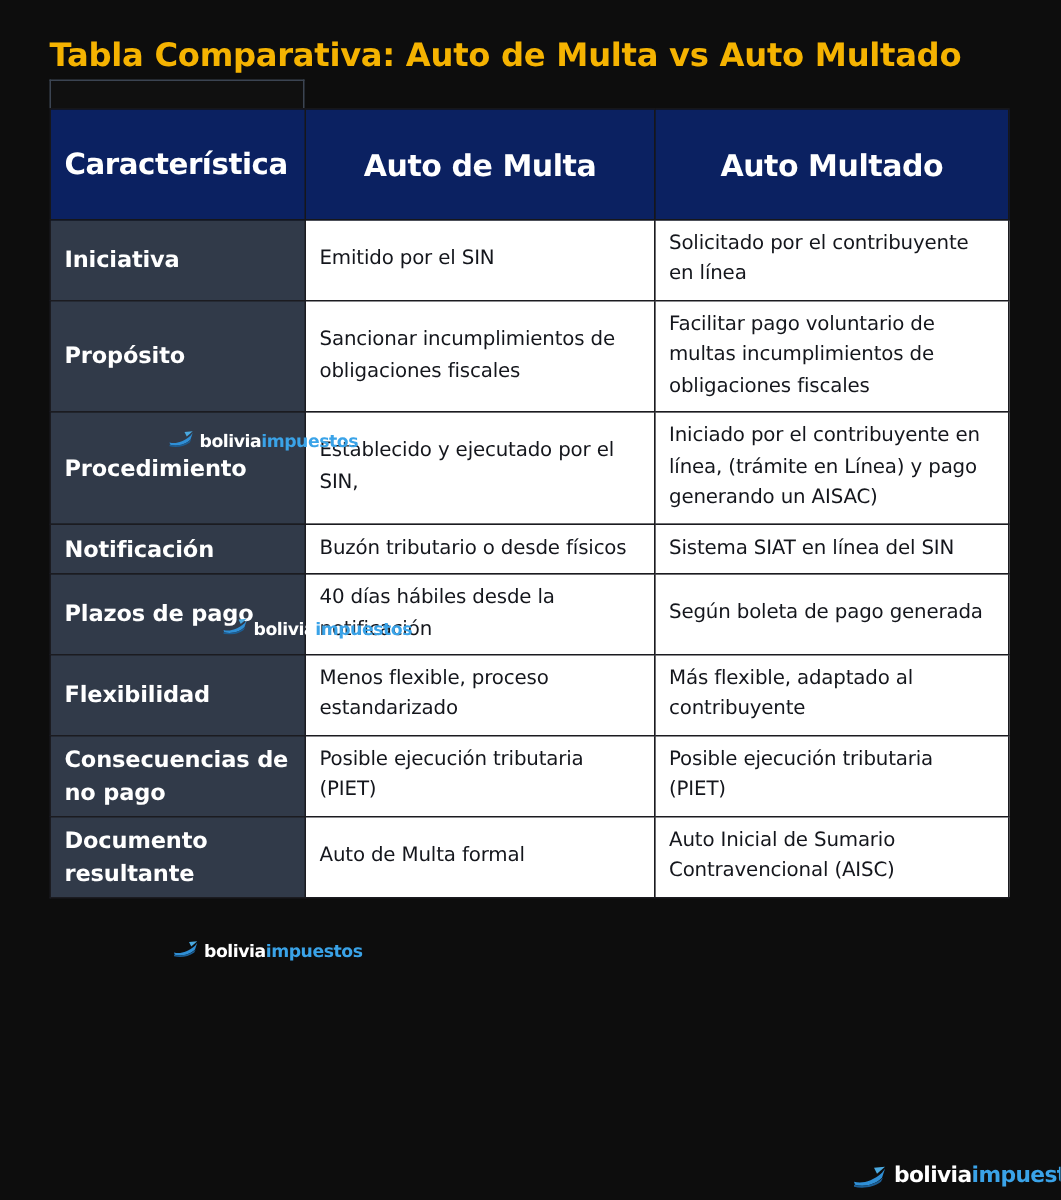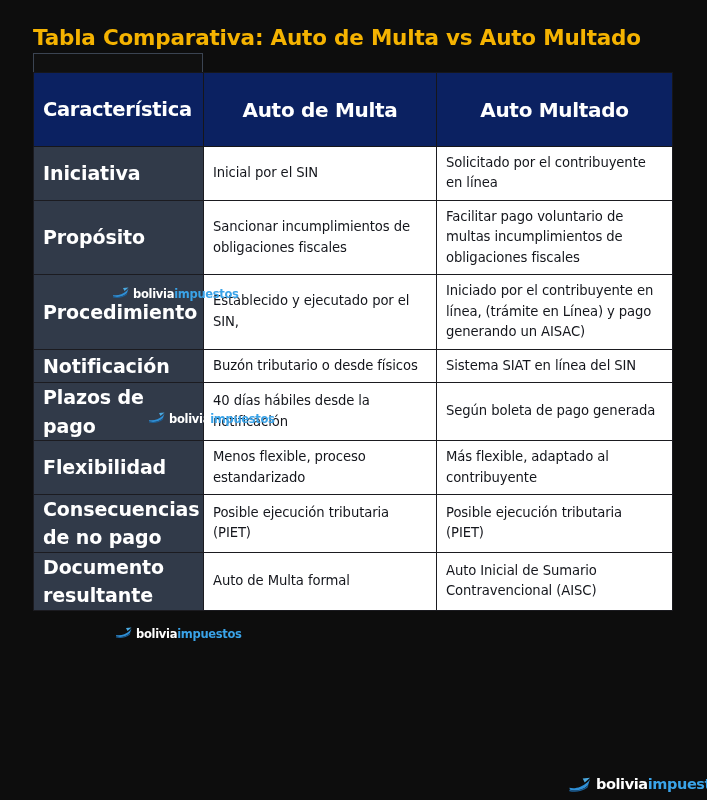--- a/index.html
+++ b/index.html
@@ -92,21 +92,21 @@
   
   tbody td {
     border: 1px solid #1b1b20;
     vertical-align: middle;
     font-family: "DejaVu Sans", sans-serif;
   }
 
   td.feat {
     background: #313a49;
     color: #ffffff;
-    font-size: 19px;
+    font-size: 15px;
     font-weight: bold;
     padding: 0 9px;
     line-height: 1.5;
     letter-spacing: -0.1px;
   }
 
   td.val {
     background: #ffffff;
     color: #14161c;
     font-size: 13.2px;
@@ -181,21 +181,21 @@
         <tr>
           <th class="th-feature">Característica</th>
           <th>Auto de Multa</th>
           <th>Auto Multado</th>
         </tr>
       </thead>
       <tbody>
 
         <tr>
           <td class="feat">Iniciativa</td>
-          <td class="val">Inicial por el SIN</td>
+          <td class="val">Emitido por el SIN</td>
           <td class="val">Solicitado por el contribuyente en línea</td>
         </tr>
 
 
         <tr>
           <td class="feat">Propósito</td>
           <td class="val">Sancionar incumplimientos de obligaciones fiscales</td>
           <td class="val">Facilitar pago voluntario de multas incumplimientos de obligaciones fiscales</td>
         </tr>
 

